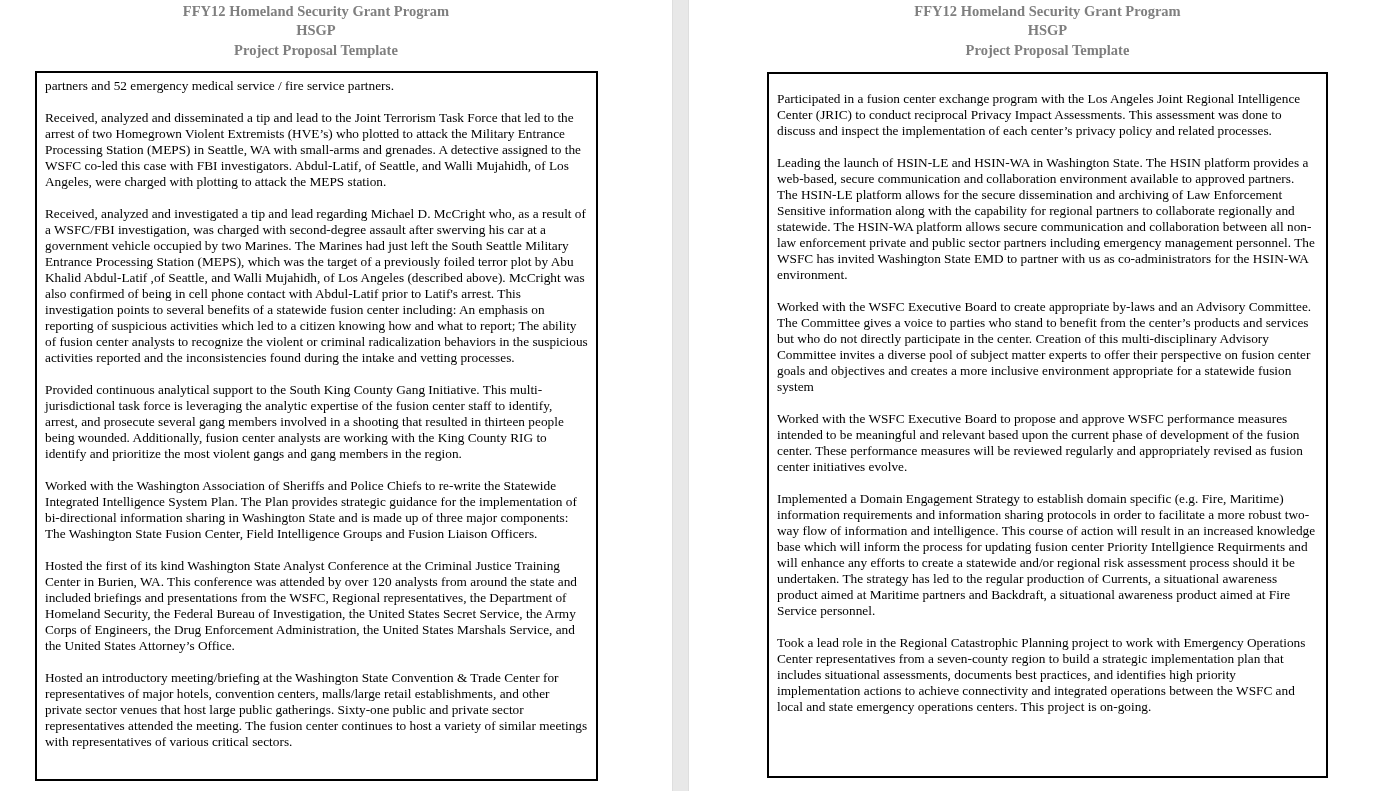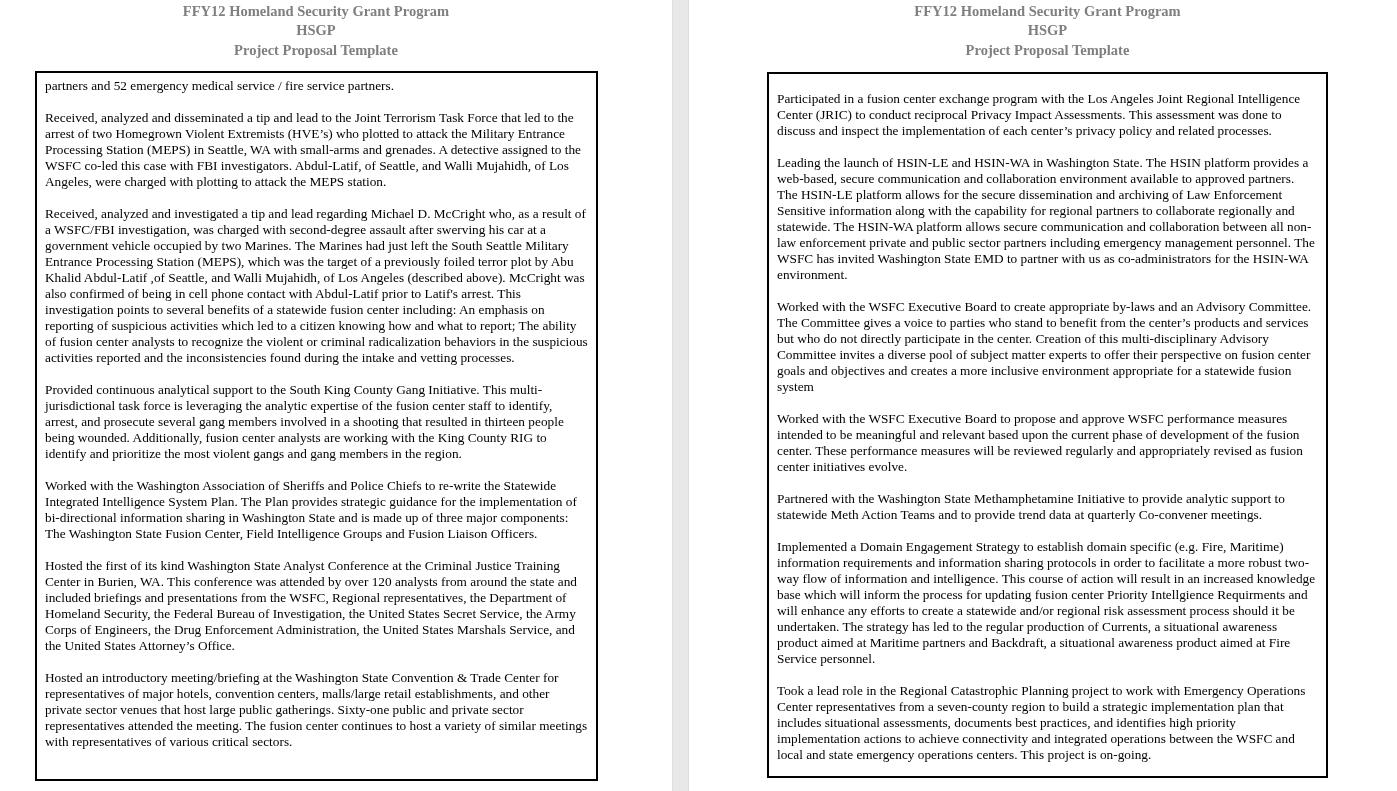--- a/index.html
+++ b/index.html
@@ -87,16 +87,15 @@
 <div class="doc-header right">
   <div>FFY12 Homeland Security Grant Program</div>
   <div>HSGP</div>
   <div>Project Proposal Template</div>
 </div>
 <div class="textbox right">
     <p>Participated in a fusion center exchange program with the Los Angeles Joint Regional Intelligence Center (JRIC) to conduct reciprocal Privacy Impact Assessments. This assessment was done to discuss and inspect the implementation of each center’s privacy policy and related processes.</p>
     <p>Leading the launch of HSIN-LE and HSIN-WA in Washington State. The HSIN platform provides a web-based, secure communication and collaboration environment available to approved partners. The HSIN-LE platform allows for the secure dissemination and archiving of Law Enforcement Sensitive information along with the capability for regional partners to collaborate regionally and statewide. The HSIN-WA platform allows secure communication and collaboration between all non-law enforcement private and public sector partners including emergency management personnel. The WSFC has invited Washington State EMD to partner with us as co-administrators for the HSIN-WA environment.</p>
     <p>Worked with the WSFC Executive Board to create appropriate by-laws and an Advisory Committee. The Committee gives a voice to parties who stand to benefit from the center’s products and services but who do not directly participate in the center. Creation of this multi-disciplinary Advisory Committee invites a diverse pool of subject matter experts to offer their perspective on fusion center goals and objectives and creates a more inclusive environment appropriate for a statewide fusion system</p>
     <p>Worked with the WSFC Executive Board to propose and approve WSFC performance measures intended to be meaningful and relevant based upon the current phase of development of the fusion center. These performance measures will be reviewed regularly and appropriately revised as fusion center initiatives evolve.</p>
-    <p>Partnered with the Washington State Methamphetamine Initiative to provide analytic support to statewide Meth Action Teams and to provide trend data at quarterly Co-convener meetings.</p>
     <p>Implemented a Domain Engagement Strategy to establish domain specific (e.g. Fire, Maritime) information requirements and information sharing protocols in order to facilitate a more robust two-way flow of information and intelligence. This course of action will result in an increased knowledge base which will inform the process for updating fusion center Priority Intellgience Requirments and will enhance any efforts to create a statewide and/or regional risk assessment process should it be undertaken. The strategy has led to the regular production of Currents, a situational awareness product aimed at Maritime partners and Backdraft, a situational awareness product aimed at Fire Service personnel.</p>
     <p>Took a lead role in the Regional Catastrophic Planning project to work with Emergency Operations Center representatives from a seven-county region to build a strategic implementation plan that includes situational assessments, documents best practices, and identifies high priority implementation actions to achieve connectivity and integrated operations between the WSFC and local and state emergency operations centers. This project is on-going.</p>
   </div>
 
 </body></html>

